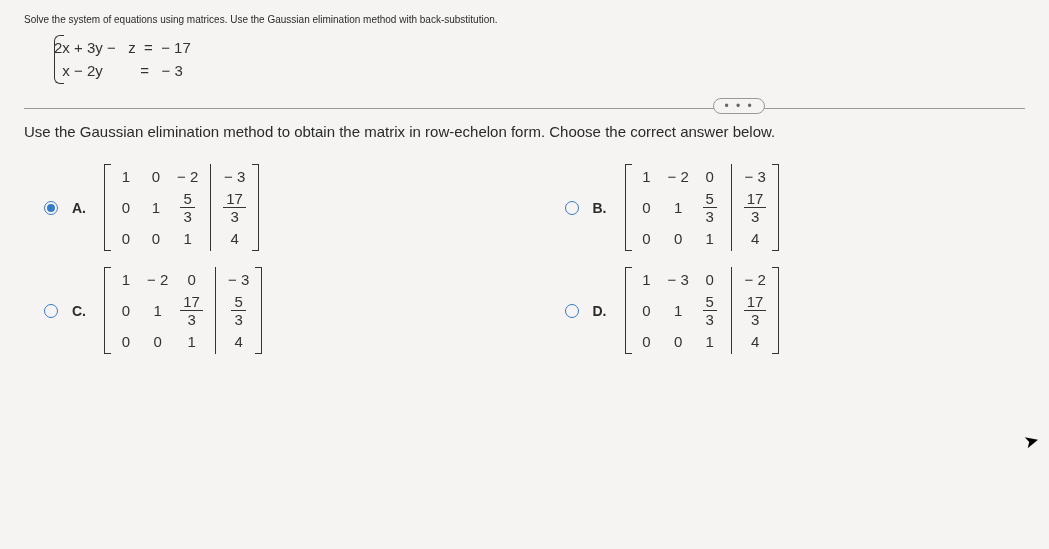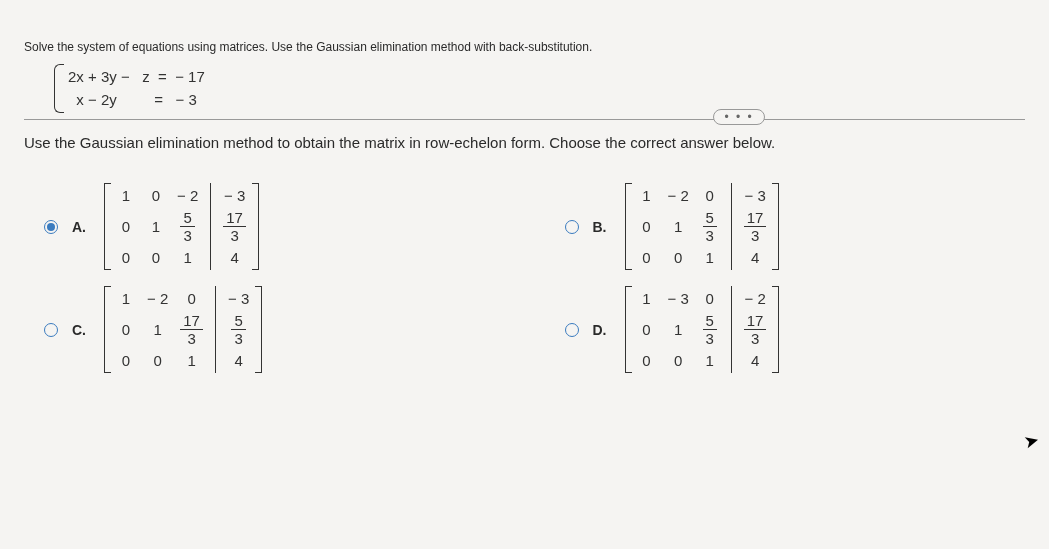--- a/index.html
+++ b/index.html
@@ -11,30 +11,29 @@
     color: #333;
     width: 1049px;
     height: 549px;
     overflow: hidden;
     position: relative;
   }
   .content {
     padding: 14px 24px 0 24px;
   }
   .problem-text {
-    font-size: 12px;
+    font-size: 10px;
     color: #2a2a2a;
     margin-bottom: 12px;
-    margin-top: 26px;
   }
   .equations {
     margin-left: 30px;
+    margin-bottom: 18px;
     display: inline-block;
     position: relative;
-    padding-left: 14px;
   }
   .equations .brace {
     position: absolute;
     left: 0;
     top: -2px;
     bottom: -2px;
     width: 10px;
     border-left: 1.5px solid #333;
     border-top: 1.5px solid #333;
     border-bottom: 1.5px solid #333;
@@ -61,21 +60,21 @@
     border: 1px solid #999;
     border-radius: 10px;
     padding: 0 10px;
     font-size: 12px;
     color: #666;
     letter-spacing: 2px;
   }
   .instruction {
     font-size: 15px;
     color: #2a2a2a;
-    margin-bottom: 32px;
+    margin-bottom: 24px;
   }
   .options {
     display: grid;
     grid-template-columns: 1fr 1fr;
     row-gap: 16px;
     column-gap: 80px;
     padding: 0 20px;
   }
   .option {
     display: flex;

